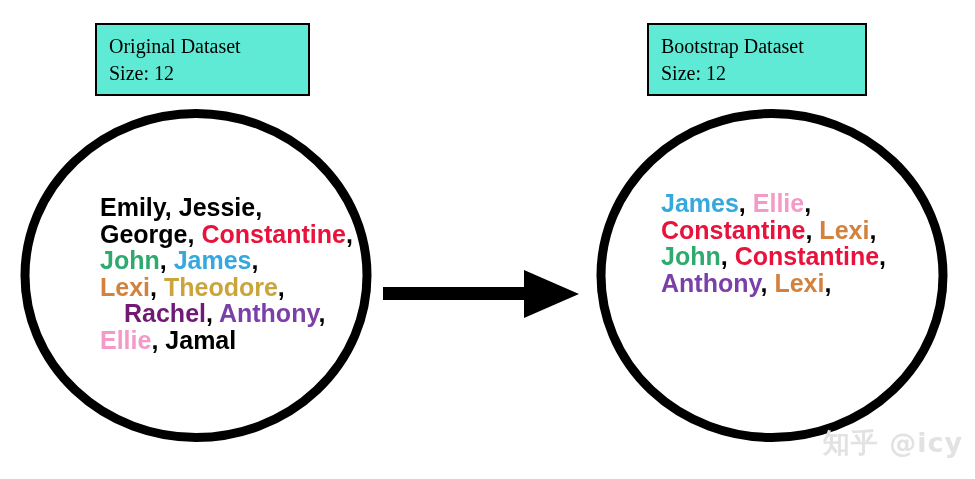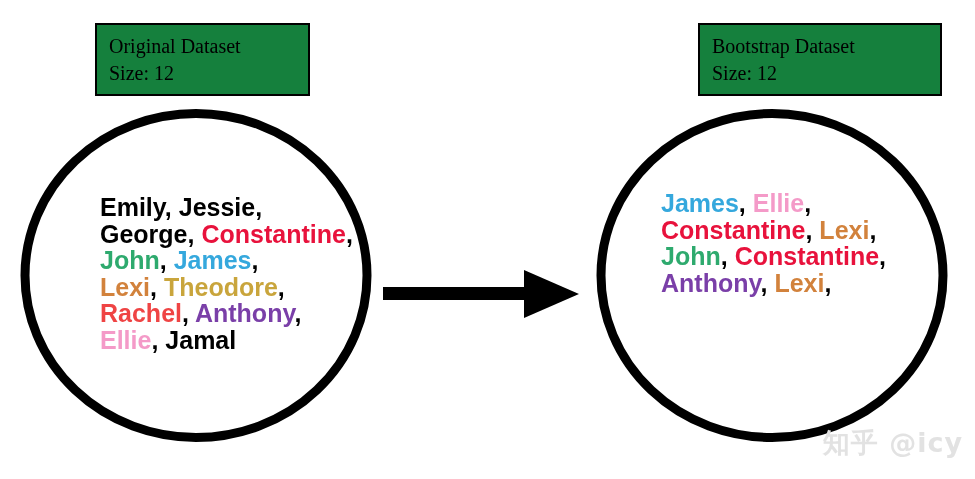--- a/index.html
+++ b/index.html
@@ -12,31 +12,31 @@
     height: 479px;
     position: relative;
     overflow: hidden;
     font-family: "Liberation Serif", "DejaVu Serif", serif;
   }
 
   
   .label-box {
     position: absolute;
     border: 2px solid #000000;
-    background: #15803d;
+    background: #5eead4;
     box-sizing: border-box;
     padding: 8px 12px 6px 12px;
     font-family: "Liberation Serif", "DejaVu Serif", serif;
     font-size: 20px;
     line-height: 1.35;
     color: #000000;
     z-index: 5;
   }
   #left-label-box  { left: 95px;  top: 23px; width: 215px; height: 73px; }
-  #right-label-box { left: 698px; top: 23px; width: 244px; height: 73px; }
+  #right-label-box { left: 647px; top: 23px; width: 220px; height: 73px; }
   .label-line { white-space: nowrap; }
 
   
   .circle-wrap {
     position: absolute;
     top: 108px;
     width: 352px;
     height: 335px;
   }
   #left-circle-wrap  { left: 20px; }
@@ -112,21 +112,21 @@
   <svg viewBox="0 0 352 335" preserveAspectRatio="none">
     <ellipse cx="176" cy="167.5" rx="171" ry="162" fill="#ffffff" stroke="#000000" stroke-width="9"></ellipse>
   </svg>
 </div>
 
 <div class="name-list" id="left-name-list">
     <div class="name-line"><span style="color: rgb(0, 0, 0);">Emily</span><span class="sep">, </span><span style="color: rgb(0, 0, 0);">Jessie</span><span class="sep">,</span></div>
     <div class="name-line"><span style="color: #000000;">George</span><span class="sep">, </span><span style="color: rgb(232, 18, 60);">Constantine</span><span class="sep">,</span></div>
     <div class="name-line"><span style="color: rgb(46, 170, 110);">John</span><span class="sep">, </span><span style="color: rgb(53, 168, 221);">James</span><span class="sep">,</span></div>
     <div class="name-line"><span style="color: rgb(210, 130, 60);">Lexi</span><span class="sep">, </span><span style="color: rgb(201, 165, 60);">Theodore</span><span class="sep">,</span></div>
-    <div class="name-line"><span style="color: #ef4444;">Rachel</span><span class="sep">, </span><span style="color: rgb(122, 63, 168);">Anthony</span><span class="sep">,</span></div>
+    <div class="name-line"><span style="color: #701a75; margin-left: 24px;">Rachel</span><span class="sep">, </span><span style="color: rgb(122, 63, 168);">Anthony</span><span class="sep">,</span></div>
     <div class="name-line"><span style="color: rgb(244, 154, 200);">Ellie</span><span class="sep">, </span><span style="color: rgb(0, 0, 0);">Jamal</span></div>
   </div>
 
 <div class="name-list" id="right-name-list">
     <div class="name-line"><span style="color: rgb(53, 168, 221);">James</span><span class="sep">, </span><span style="color: rgb(244, 154, 200);">Ellie</span><span class="sep">,</span></div>
     <div class="name-line"><span style="color: rgb(232, 18, 60);">Constantine</span><span class="sep">, </span><span style="color: rgb(210, 130, 60);">Lexi</span><span class="sep">,</span></div>
     <div class="name-line"><span style="color: rgb(46, 170, 110);">John</span><span class="sep">, </span><span style="color: rgb(232, 18, 60);">Constantine</span><span class="sep">,</span></div>
     <div class="name-line"><span style="color: rgb(122, 63, 168);">Anthony</span><span class="sep">, </span><span style="color: rgb(210, 130, 60);">Lexi</span><span class="sep">,</span></div>
   </div>
 

